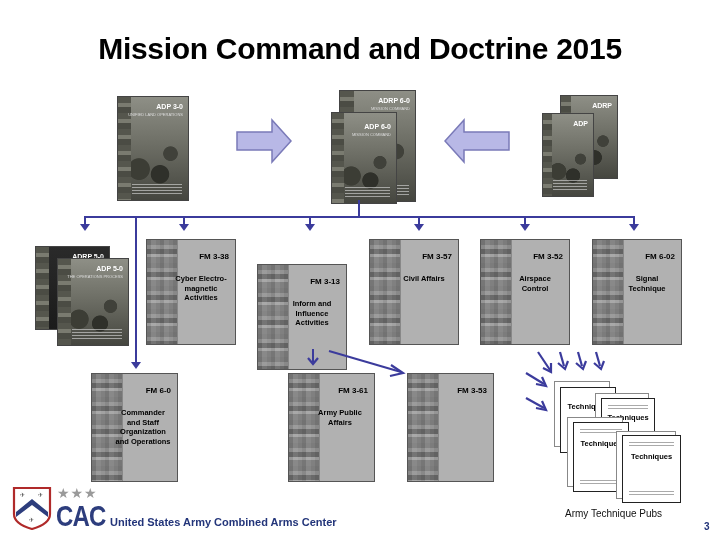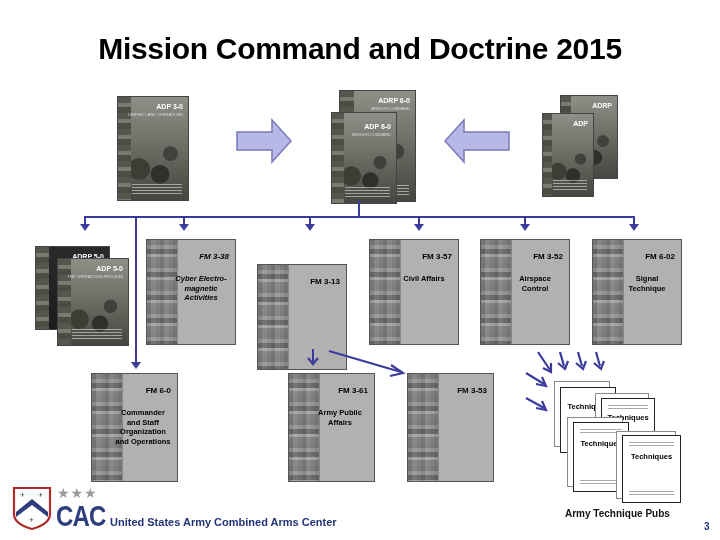--- a/index.html
+++ b/index.html
@@ -22,21 +22,21 @@
       border-right:1px solid #888; }
   .fm .camo::after { content:""; position:absolute; inset:0; background:repeating-linear-gradient(90deg,rgba(0,0,0,.08) 0 4px,rgba(255,255,255,.07) 4px 9px,transparent 9px 13px); }
   .fm .code { position:absolute; right:6px; top:12px; font-size:8px; font-weight:bold; color:#000; text-align:right; }
   .fm .name { position:absolute; right:6px; top:34px; width:56px; font-size:7.5px; line-height:9.6px; font-weight:bold; color:#000; text-align:center; }
   .line { position:absolute; background:#3b3b9c; }
   .ah { position:absolute; width:0; height:0; border-left:5px solid transparent; border-right:5px solid transparent; border-top:7px solid #3b3b9c; }
   .bigarrow { position:absolute; }
   .tech { position:absolute; background:#fff; border:1px solid #222; }
   .tech .tl { position:absolute; left:6px; right:6px; height:5px; background:repeating-linear-gradient(180deg,#aaa 0 1px,transparent 1px 3px); }
   .tech .tt { position:absolute; left:0; right:0; text-align:center; font-size:7.5px; font-weight:bold; color:#000; }
-  .techcap { position:absolute; left:565px; top:508px; font-size:10px; color:#111;font-weight:bold; }
+  .techcap { position:absolute; left:565px; top:508px; font-size:10px; color:#111; }
   .footer-text { position:absolute; left:110px; top:516px; font-size:11px; font-weight:bold; color:#23357a; }
   .pagenum { position:absolute; left:704px; top:521px; font-size:10px; font-weight:bold; color:#23357a; }
   .cac { position:absolute; left:56px; top:499px; font-size:30px; font-weight:bold; color:#2d3d7d; letter-spacing:-1px; font-family:"Liberation Sans Narrow","Liberation Sans",sans-serif; transform:scaleX(0.8); transform-origin:left top; }
   .stars { position:absolute; left:57px; top:485px; font-size:14px; color:#9a9a9a; letter-spacing:1px; }
 </style>
 </head>
 <body>
 
 <div class="title">Mission Command and Doctrine 2015</div>
 
@@ -107,28 +107,29 @@
   <div class="lbl">ADRP 5-0</div>
 </div>
 <div class="pub" style="left:57px;top:258px;width:70px;height:86px;">
   <div class="photo"></div>
     <div class="stripe"></div>
   <div class="lbl">ADP 5-0</div>
   <div class="sub">THE OPERATIONS PROCESS</div>
   <div class="foot"></div>
 </div>
 
-<div class="fm" style="left:146px;top:239px;font-style:italic;">
+<div class="fm" style="left:146px;top:239px;">
   <div class="camo"></div>
   <div class="code">FM 3-38</div>
   <div class="name">Cyber Electro-magnetic Activities</div>
 </div>
 <div class="fm" style="left:257px;top:239px;margin-top:25px;">
   <div class="camo"></div>
   <div class="code">FM 3-13</div>
+  <div class="name">Inform and Influence Activities</div>
 </div>
 <div class="fm" style="left:369px;top:239px;">
   <div class="camo"></div>
   <div class="code">FM 3-57</div>
   <div class="name">Civil Affairs</div>
 </div>
 <div class="fm" style="left:480px;top:239px;">
   <div class="camo"></div>
   <div class="code">FM 3-52</div>
   <div class="name">Airspace Control</div>

